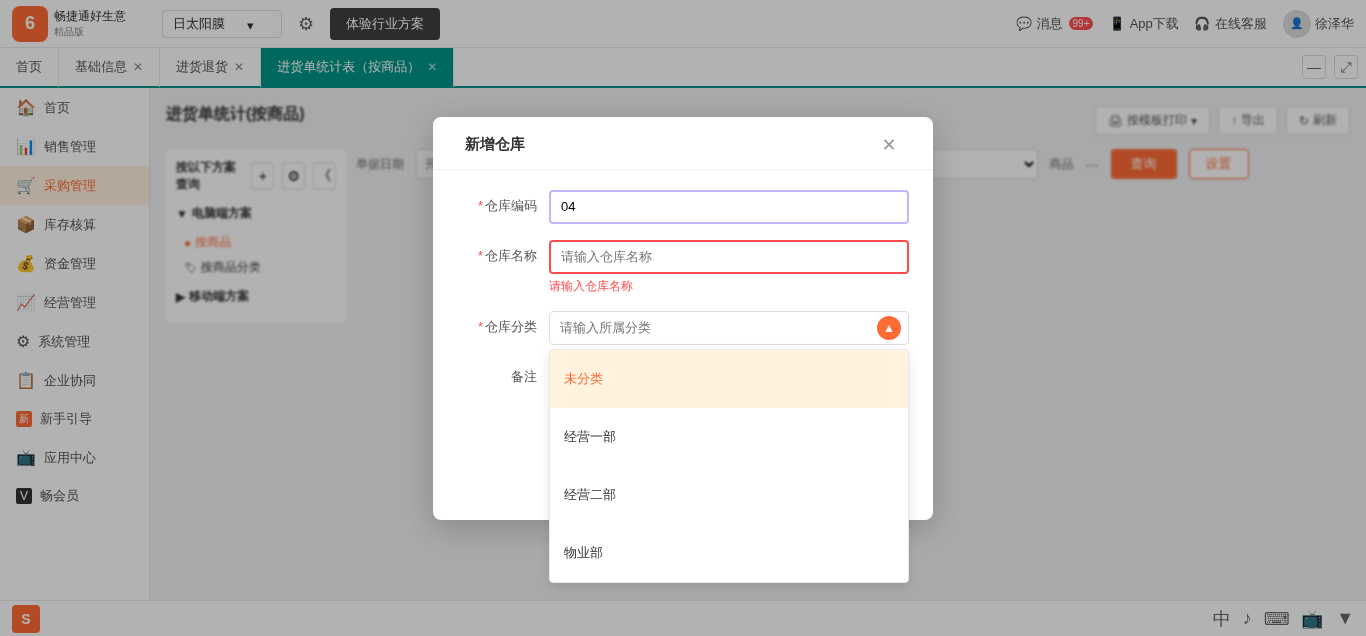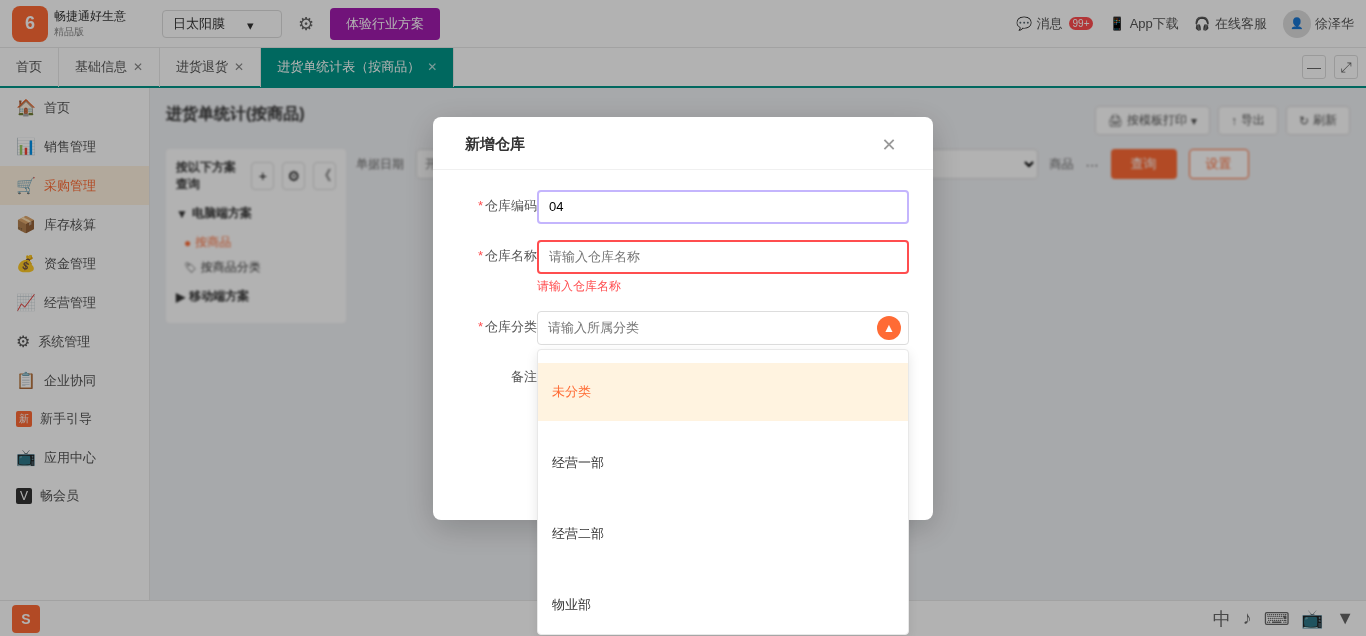--- a/index.html
+++ b/index.html
@@ -50,21 +50,21 @@
     .company-selector span { font-size: 13px; }
     .gear-btn {
       width: 32px; height: 32px;
       border: none; background: none;
       cursor: pointer;
       color: #666;
       font-size: 18px;
       display: flex; align-items: center; justify-content: center;
     }
     .trial-btn {
-      background: #a21caf;
+      background: #404040;
       color: #fff;
       border: none;
       border-radius: 4px;
       padding: 7px 16px;
       font-size: 13px;
       cursor: pointer;
     }
     .header-right {
       display: flex;
       align-items: center;
@@ -303,21 +303,21 @@
       color: #999;
       display: flex; align-items: center; justify-content: center;
     }
     .dialog-body {
       padding: 20px 24px;
     }
     .form-row {
       display: flex;
       align-items: flex-start;
       margin-bottom: 16px;
-      gap: 0;
+      gap: 12px;
     }
     .form-label {
       width: 80px;
       text-align: right;
       font-size: 13px;
       color: #555;
       padding-top: 7px;
       flex-shrink: 0;
     }
     .form-label .required { color: #ff4d4f; margin-right: 2px; }
@@ -377,21 +377,20 @@
       border-radius: 4px;
       box-shadow: 0 4px 12px rgba(0,0,0,0.1);
       z-index: 200;
       overflow: hidden;
     }
     .dropdown-item {
       padding: 20px 14px;
       font-size: 13px;
       cursor: pointer;
       color: #333;
-      margin-top: 13px;
     }
     .dropdown-item.selected { background: #fff3e0; color: #ff6b35; }
 
     .form-textarea {
       width: 100%;
       height: 60px;
       border: 1px solid #ddd;
       border-radius: 4px;
       padding: 6px 10px;
       font-size: 13px;

